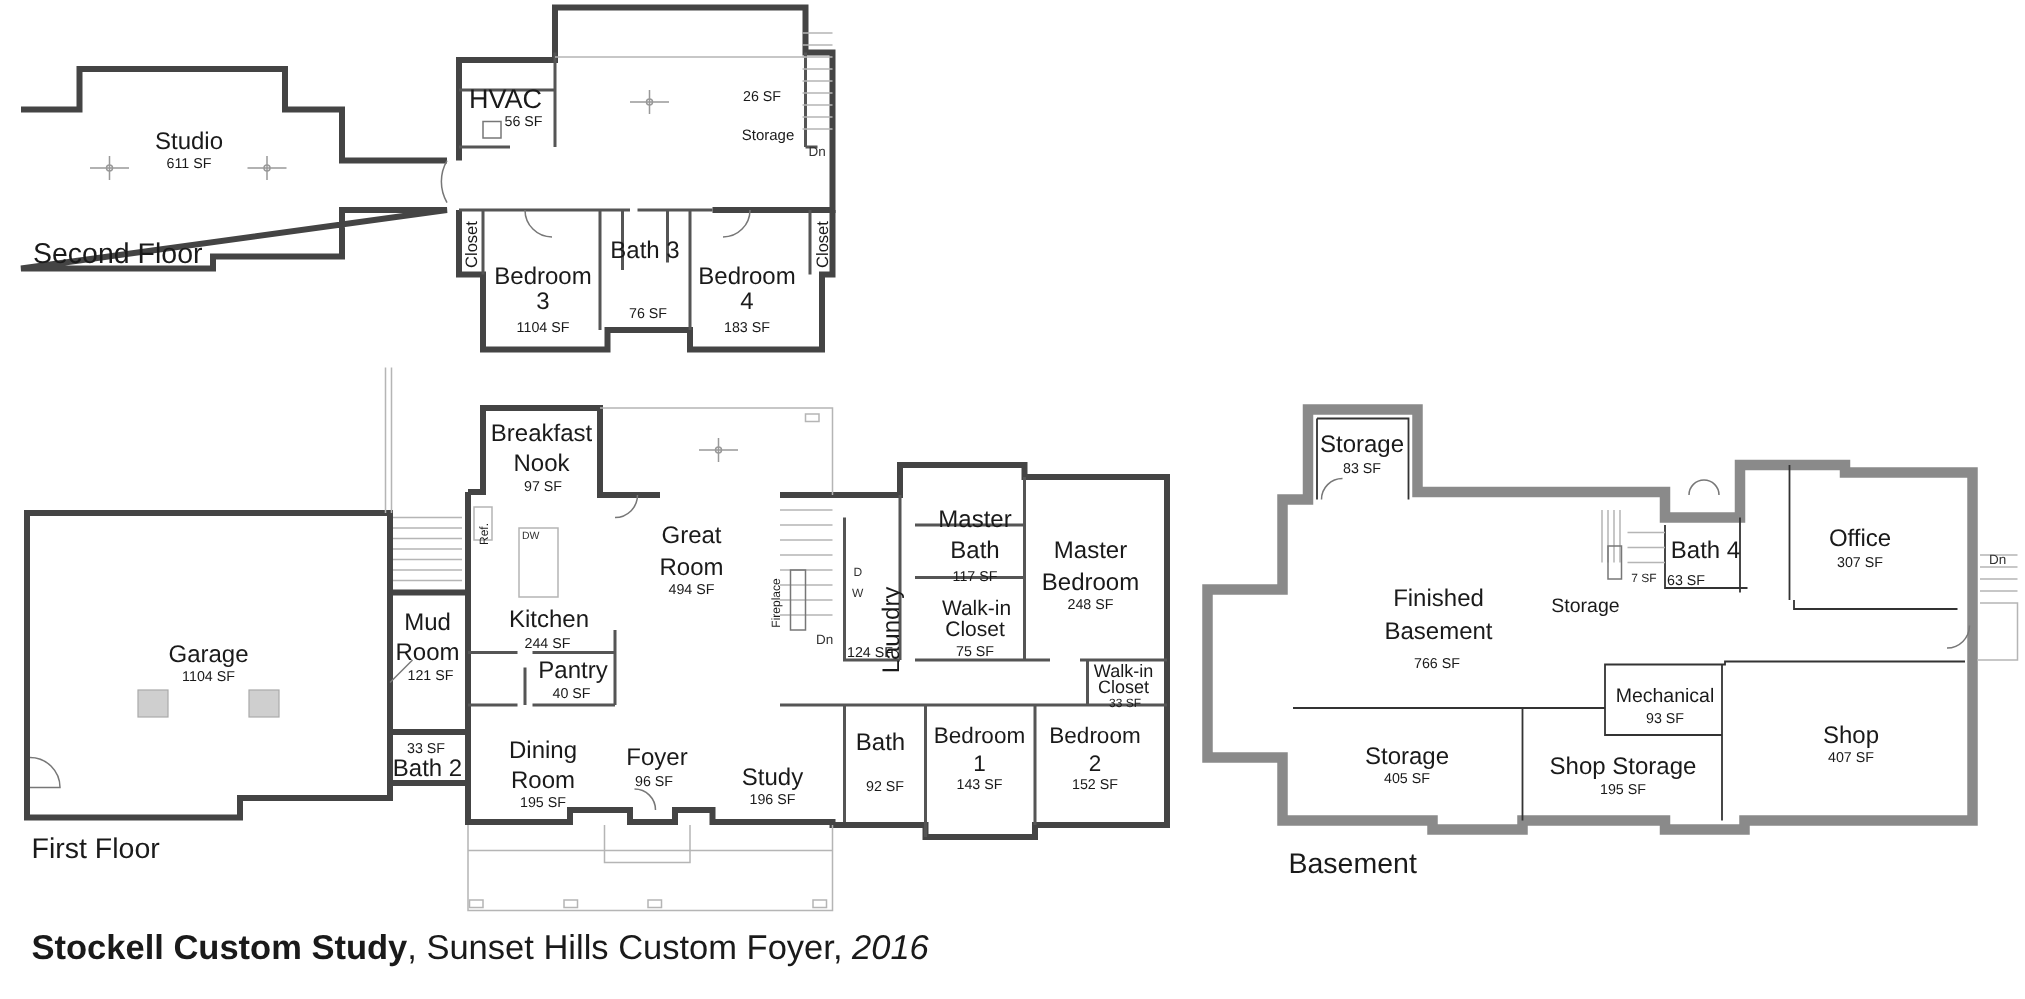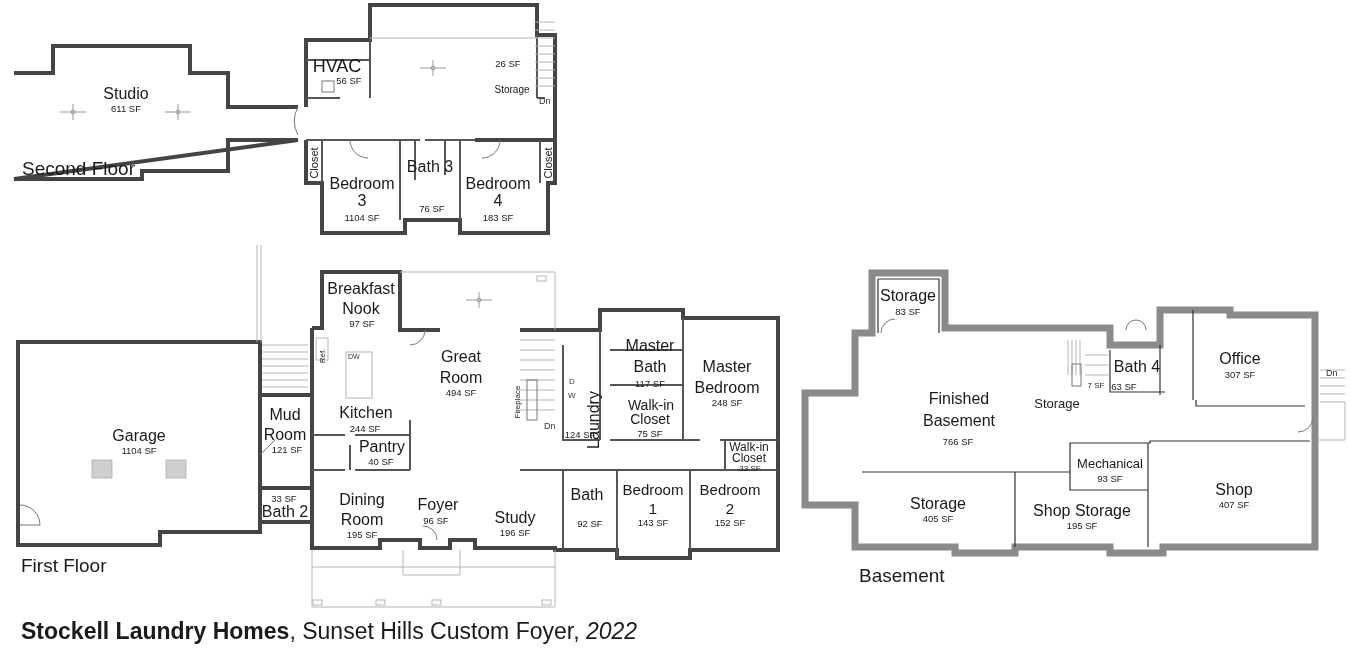--- a/index.html
+++ b/index.html
@@ -206,14 +206,14 @@
     <text class="room-name" x="1082" y="516">Shop Storage</text>
     <text class="room-sf" x="1082" y="529">195 SF</text>
     <text class="room-name" x="1234" y="495">Shop</text>
     <text class="room-sf" x="1234" y="508">407 SF</text>
 
     <text class="floor-label" x="859" y="582">Basement</text>
   </g>
 </svg>
 
 <div class="caption">
-  <span class="b">Stockell Laundry Homes</span><span>, </span><span>Sunset Hills Custom Foyer</span><span>, </span><span class="i">2022</span>
+  <span class="b">Stockell Custom Study</span><span>, </span><span>Sunset Hills Custom Foyer</span><span>, </span><span class="i">2016</span>
 </div>
 
 </body></html>

